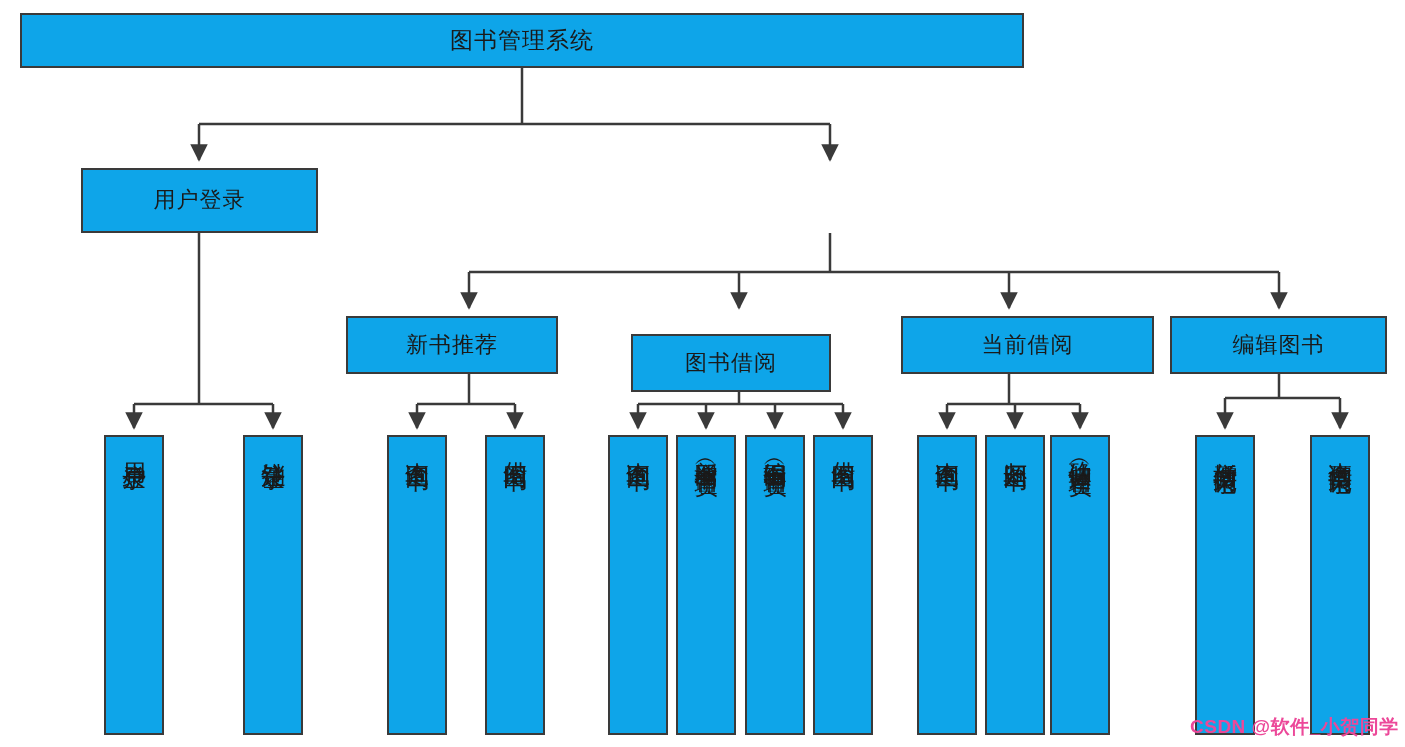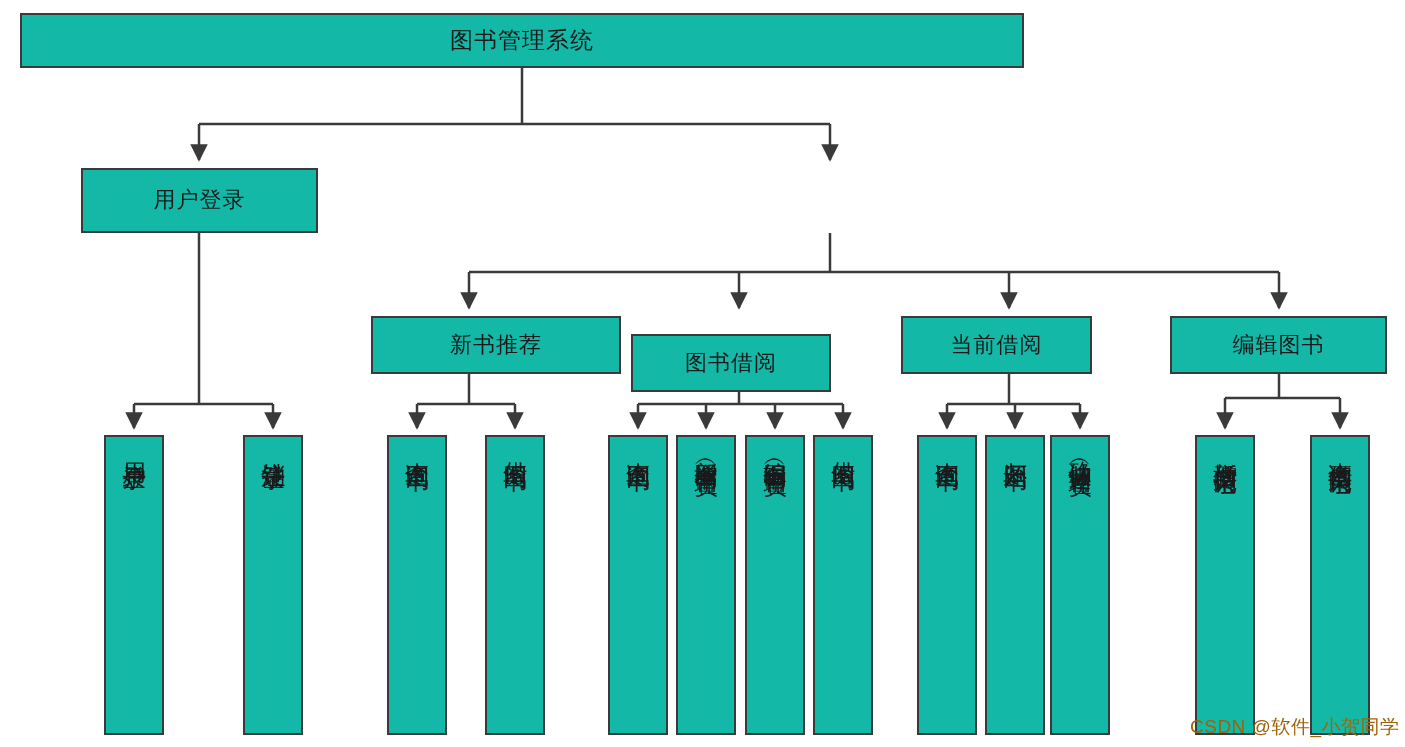--- a/index.html
+++ b/index.html
@@ -22,21 +22,21 @@
     left: 0;
     top: 0;
     width: 1405px;
     height: 747px;
     pointer-events: none;
   }
   .node {
     position: absolute;
     box-sizing: border-box;
     border: 2.5px solid #3a3a3a;
-    background: #14b8a6;
+    background: #0ea5e9;
     display: flex;
     align-items: center;
     justify-content: center;
     text-align: center;
     color: #1a1a1a;
     z-index: 2;
   }
   .node.horiz {
     font-size: 22px;
     line-height: 1.2;
@@ -56,24 +56,25 @@
     align-items: center;
   }
   .leaf-label {
     writing-mode: vertical-rl;
     text-orientation: upright;
     display: block;
   }
   .watermark {
     position: absolute;
     font-size: 19px;
-    color: #a16207;
+    color: #ec4899;
     white-space: nowrap;
     z-index: 5;
     letter-spacing: 0.5px;
+    font-weight: bold;
   }
 </style>
 </head>
 <body>
 
 <div id="canvas">
 
   <svg id="wires" viewBox="0 0 1405 747" xmlns="http://www.w3.org/2000/svg">
     <defs>
       <marker id="arrow" viewBox="0 0 10 10" refX="9" refY="5" markerWidth="7" markerHeight="7" orient="auto-start-reverse">
@@ -125,27 +126,27 @@
   </svg>
 
   <div class="node horiz root" style="left:20px; top:13px; width:1004px; height:55px;">
     <span>图书管理系统</span>
   </div>
 
   <div class="node horiz" style="left:81px; top:168px; width:237px; height:65px;">
     <span>用户登录</span>
   </div>
 
-  <div class="node horiz" style="left:371px; top:316px; width:250px; height:58px;">
+  <div class="node horiz" style="left:346px; top:316px; width:212px; height:58px;">
     <span>新书推荐</span>
   </div>
   <div class="node horiz" style="left:631px; top:334px; width:200px; height:58px;">
     <span>图书借阅</span>
   </div>
-  <div class="node horiz" style="left:901px; top:316px; width:191px; height:58px;">
+  <div class="node horiz" style="left:901px; top:316px; width:253px; height:58px;">
     <span>当前借阅</span>
   </div>
   <div class="node horiz" style="left:1170px; top:316px; width:217px; height:58px;">
     <span>编辑图书</span>
   </div>
 
   <div class="node leaf" style="left:104px; top:435px; width:60px; height:300px;">
     <span class="leaf-label">用户登录</span>
   </div>
   <div class="node leaf" style="left:243px; top:435px; width:60px; height:300px;">

